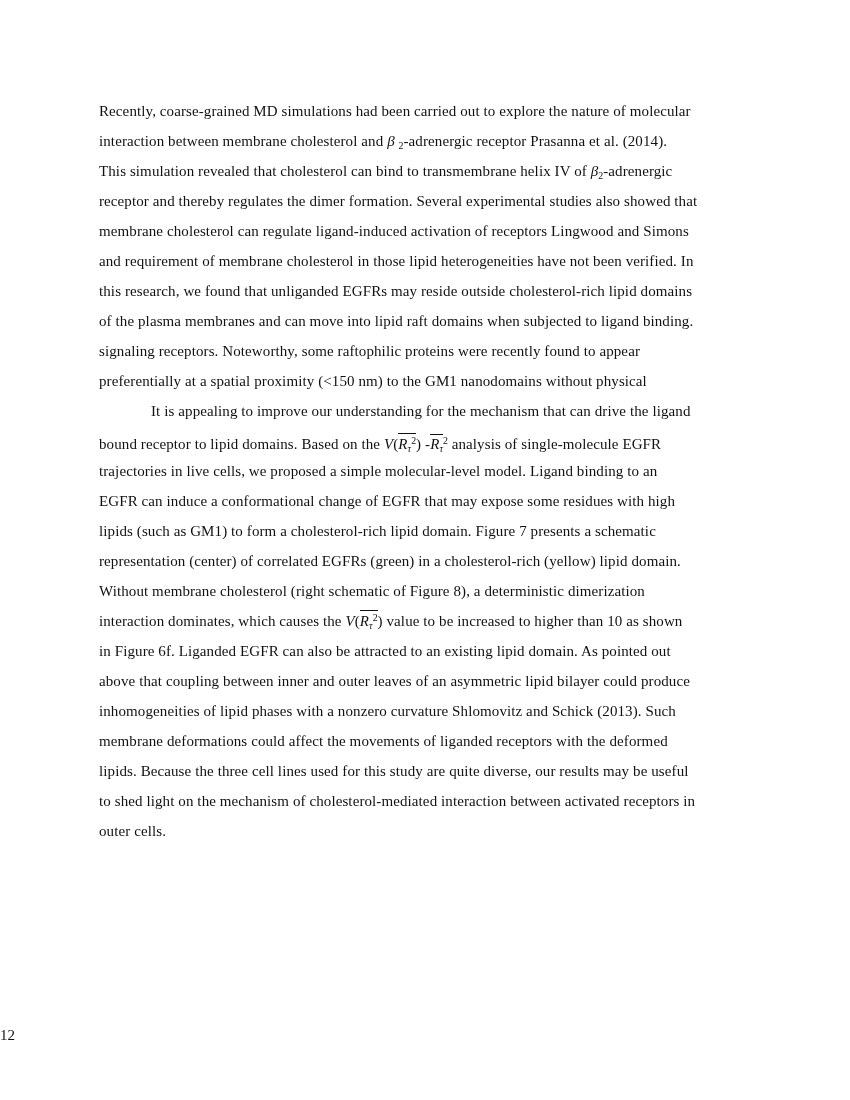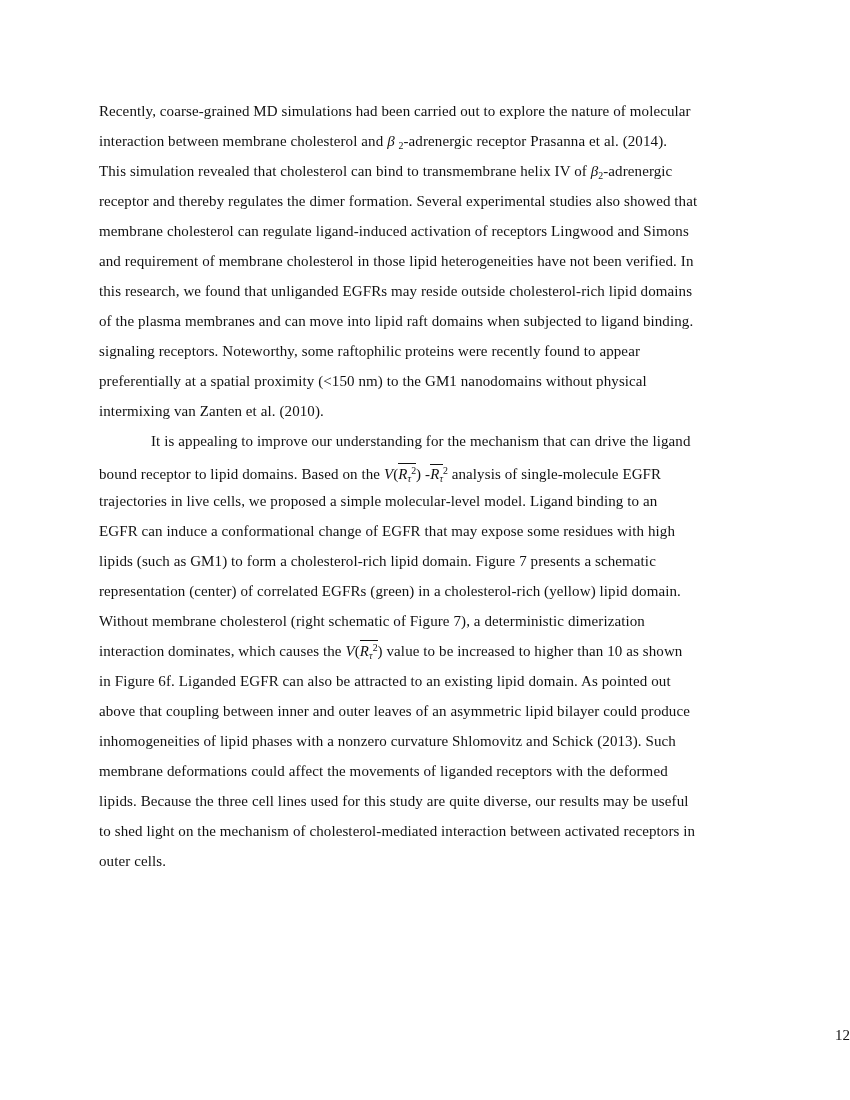--- a/index.html
+++ b/index.html
@@ -48,51 +48,50 @@
     display: inline-block;
     border-top: 1px solid #111111;
     padding-top: 1px;
     line-height: normal;
   }
   .pagenum {
     position: absolute;
     left: 0;
     top: 1020px;
     width: 850px;
-    text-align: right;
+    text-align: left;
     font-size: 15px;
     line-height: 30px;
   }
 </style>
 </head>
 <body>
 
 <div class="page">
   <div class="textblock">
       <div>
         <div class="line"><span>Recently, coarse-grained MD simulations had been carried out to explore the nature of molecular</span></div>
         <div class="line"><span>interaction between membrane cholesterol and </span><span class="i">β</span><span> </span><span class="sub">2</span><span>-adrenergic receptor Prasanna et al. (2014).</span></div>
         <div class="line"><span>This simulation revealed that cholesterol can bind to transmembrane helix IV of </span><span class="i">β</span><span class="sub">2</span><span>-adrenergic</span></div>
         <div class="line"><span>receptor and thereby regulates the dimer formation. Several experimental studies also showed that</span></div>
         <div class="line"><span>membrane cholesterol can regulate ligand-induced activation of receptors Lingwood and Simons</span></div>
         <div class="line"><span>and requirement of membrane cholesterol in those lipid heterogeneities have not been verified. In</span></div>
         <div class="line"><span>this research, we found that unliganded EGFRs may reside outside cholesterol-rich lipid domains</span></div>
         <div class="line"><span>of the plasma membranes and can move into lipid raft domains when subjected to ligand binding.</span></div>
         <div class="line"><span>signaling receptors. Noteworthy, some raftophilic proteins were recently found to appear</span></div>
         <div class="line"><span>preferentially at a spatial proximity (&lt;150 nm) to the GM1 nanodomains without physical</span></div>
-        <div class="line"><span>intermixing van Zanten et al. (2010).</span></div>
       </div>
       <div>
         <div class="line indent"><span>It is appealing to improve our understanding for the mechanism that can drive the ligand</span></div>
         <div class="line"><span>bound receptor to lipid domains. Based on the </span><span class="i">V</span><span>(</span><span class="over"><span class="i">R</span><span class="sub i">τ</span><span class="sup">2</span></span><span>) -</span><span class="over"><span class="i">R</span><span class="sub i">τ</span></span><span class="sup">2</span><span> analysis of single-molecule EGFR</span></div>
         <div class="line"><span>trajectories in live cells, we proposed a simple molecular-level model. Ligand binding to an</span></div>
         <div class="line"><span>EGFR can induce a conformational change of EGFR that may expose some residues with high</span></div>
         <div class="line"><span>lipids (such as GM1) to form a cholesterol-rich lipid domain. Figure 7 presents a schematic</span></div>
         <div class="line"><span>representation (center) of correlated EGFRs (green) in a cholesterol-rich (yellow) lipid domain.</span></div>
-        <div class="line"><span>Without membrane cholesterol (right schematic of Figure 7), a deterministic dimerization</span></div>
+        <div class="line"><span>Without membrane cholesterol (right schematic of Figure 8), a deterministic dimerization</span></div>
         <div class="line"><span>interaction dominates, which causes the </span><span class="i">V</span><span>(</span><span class="over"><span class="i">R</span><span class="sub i">τ</span><span class="sup">2</span></span><span>) value to be increased to higher than 10 as shown</span></div>
         <div class="line"><span>in Figure 6f. Liganded EGFR can also be attracted to an existing lipid domain. As pointed out</span></div>
         <div class="line"><span>above that coupling between inner and outer leaves of an asymmetric lipid bilayer could produce</span></div>
         <div class="line"><span>inhomogeneities of lipid phases with a nonzero curvature Shlomovitz and Schick (2013). Such</span></div>
         <div class="line"><span>membrane deformations could affect the movements of liganded receptors with the deformed</span></div>
         <div class="line"><span>lipids. Because the three cell lines used for this study are quite diverse, our results may be useful</span></div>
         <div class="line"><span>to shed light on the mechanism of cholesterol-mediated interaction between activated receptors in</span></div>
         <div class="line"><span>outer cells.</span></div>
       </div>
     </div>

